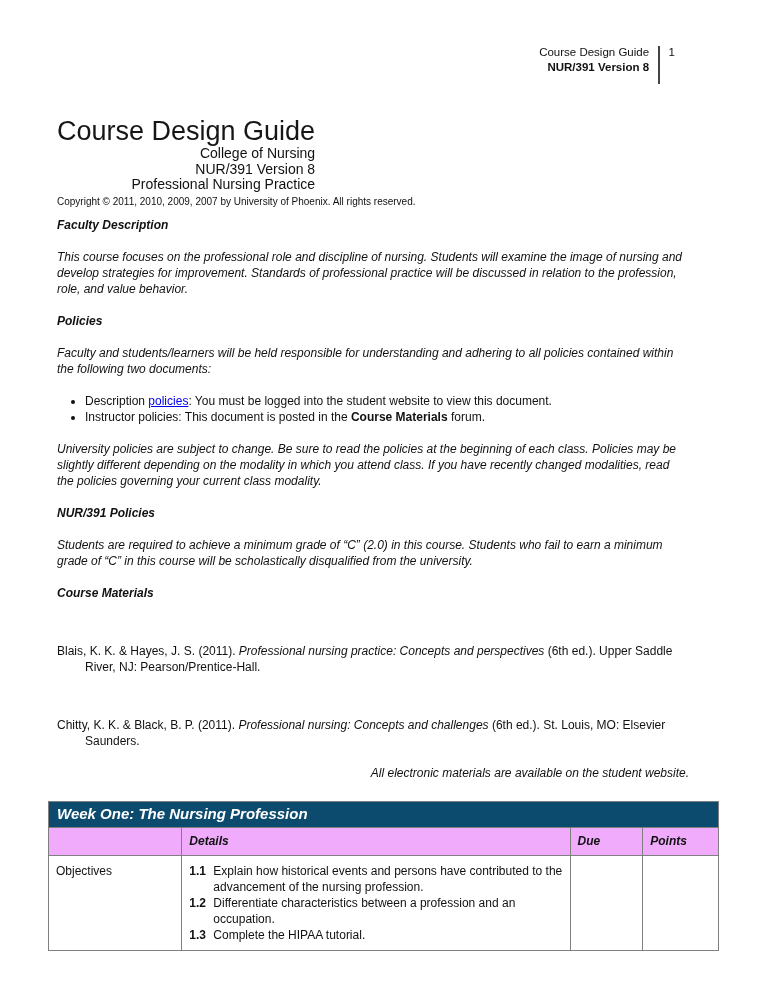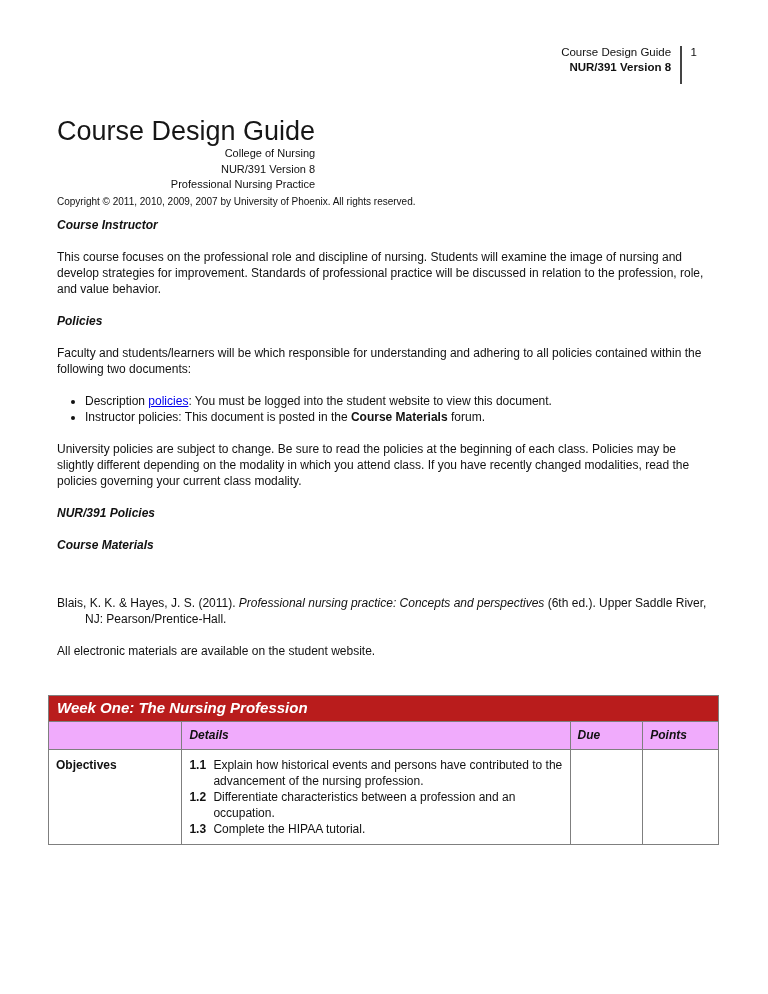--- a/index.html
+++ b/index.html
@@ -4,64 +4,64 @@
 <style>
   * { margin:0; padding:0; box-sizing:border-box; }
   html,body { background:#ffffff; }
   body {
     width:768px; height:994px;
     font-family:"Liberation Sans", sans-serif;
     color:#111111;
     position:relative;
     overflow:hidden;
   }
-  .page { padding:45px 49px 0 48px; }
+  .page { padding:45px 71px 0 48px; }
 
   
   .page-header {
     display:flex; justify-content:flex-end; align-items:flex-start;
     padding-right:22px;
     font-size:11.5px; line-height:15px;
   }
   .ph-text { text-align:right; }
   .ph-line2 { font-weight:bold; }
   .ph-bar { width:1.5px; height:38px; background:#444; margin:1px 9px 0 9px; }
   .ph-num { font-size:11.5px; }
 
   
   .masthead { display:flex; justify-content:space-between; align-items:flex-start; margin-top:30px; padding:0 8px 0 9px; }
   .logo-side { display:flex; align-items:center; }
   .logo-mark { width:66px; height:80px; }
   .logo-text { font-size:21px; font-weight:bold; letter-spacing:-0.4px; margin-left:8px; color:#161616; white-space:nowrap; }
   .logo-text sup { font-size:9px; vertical-align:6px; }
   .title-side { text-align:right; margin-top:2px; }
   .doc-title { font-size:27px; font-weight:normal; line-height:30px; color:#161616; }
-  .doc-sub { font-size:11px; line-height:15.5px; }
+  .doc-sub { font-size:14px; line-height:15.5px; }
   .copyright { font-size:10px; margin:3px 8px 10px 9px; }
 
   
   .bodycopy { padding:0 8px 0 9px; font-size:12px; line-height:16px; }
   .sec-heading { font-size:12px; font-weight:bold; font-style:italic; margin-bottom:16px; }
-  .para { margin-bottom:16px; }
+  .para { margin-bottom:16px;font-style:italic; }
   ul.doclist { margin:0 0 16px 0; padding-left:28px; list-style:disc; }
   ul.doclist li { margin-bottom:0; }
   a.doc-link { color:#0000EE; text-decoration:underline; cursor:pointer; }
   .citation { margin-bottom:16px; padding-left:28px; text-indent:-28px;margin-top:42px; }
-  .note { margin-bottom:36px; }
+  .note { margin-bottom:20px;text-align:right; }
 
   
   table.week { width:671px; border-collapse:collapse; font-size:12px; line-height:16px; }
   table.week td, table.week th { border:1px solid #7f7f7f; vertical-align:top; text-align:left; }
   td.banner {
-    background:#b91c1c; color:#ffffff;
+    background:#0c4a6e; color:#ffffff;
     font-size:15px; font-weight:bold; font-style:italic;
     padding:4px 8px 5px 8px;
   }
   tr.colhead td { background:#f0abfc; font-weight:bold; font-style:italic; padding:5px 7px 6px 7px; height:28px; }
-  td.rowlabel { font-weight:bold; padding:7px 7px; width:134px; }
+  td.rowlabel { font-weight:normal; padding:7px 7px; width:134px; }
   td.details { padding:7px 7px; width:391px;border-radius:14px; }
   td.due-col { width:73px; }
   td.points-col { width:76px;margin-top:28px; }
   .obj-item { display:flex; }
   .obj-num { font-weight:bold; width:24px; flex:none; }
   .obj-text { flex:1; }
   b,strong { font-weight:bold; }
   i,em { font-style:italic; }
 </style>
 </head>
@@ -83,37 +83,39 @@
       <div class="doc-title">Course Design Guide</div>
       <div class="doc-sub">College of Nursing</div>
       <div class="doc-sub">NUR/391 Version 8</div>
       <div class="doc-sub">Professional Nursing Practice</div>
     </div>
   </div>
   <div class="copyright">Copyright © 2011, 2010, 2009, 2007 by University of Phoenix. All rights reserved.</div>
 
   <div class="bodycopy">
 
-    <div class="sec-heading">Course Instructor</div>
+    <div class="sec-heading">Faculty Description</div>
     <p class="para">This course focuses on the professional role and discipline of nursing. Students will examine the image of nursing and develop strategies for improvement. Standards of professional practice will be discussed in relation to the profession, role, and value behavior.</p>
 
     <div class="sec-heading">Policies</div>
-    <p class="para">Faculty and students/learners will be which responsible for understanding and adhering to all policies contained within the following two documents:</p>
+    <p class="para">Faculty and students/learners will be held responsible for understanding and adhering to all policies contained within the following two documents:</p>
 
     <ul class="doclist">
       <li><span>Description </span><a class="doc-link">policies</a><span>: You must be logged into the student website to view this document.</span></li>
       <li><span>Instructor policies: This document is posted in the </span><b>Course Materials</b><span> forum.</span></li>
     </ul>
 
     <p class="para">University policies are subject to change. Be sure to read the policies at the beginning of each class. Policies may be slightly different depending on the modality in which you attend class. If you have recently changed modalities, read the policies governing your current class modality.</p>
 
     <div class="sec-heading">NUR/391 Policies</div>
+    <p class="para">Students are required to achieve a minimum grade of “C” (2.0) in this course. Students who fail to earn a minimum grade of “C” in this course will be scholastically disqualified from the university.</p>
 
     <div class="sec-heading">Course Materials</div>
     <p class="citation"><span>Blais, K. K. &amp; Hayes, J. S. (2011). </span><i>Professional nursing practice: Concepts and perspectives</i><span> (6th ed.). Upper Saddle River, NJ: Pearson/Prentice-Hall.</span></p>
+    <p class="citation"><span>Chitty, K. K. &amp; Black, B. P. (2011). </span><i>Professional nursing: Concepts and challenges</i><span> (6th ed.). St. Louis, MO: Elsevier Saunders.</span></p>
     <p class="para note">All electronic materials are available on the student website.</p>
 
   </div>
 
   <table class="week">
     <tbody>
         <tr>
       <td class="banner" colspan="4">Week One: The Nursing Profession</td>
     </tr>
     <tr class="colhead">

